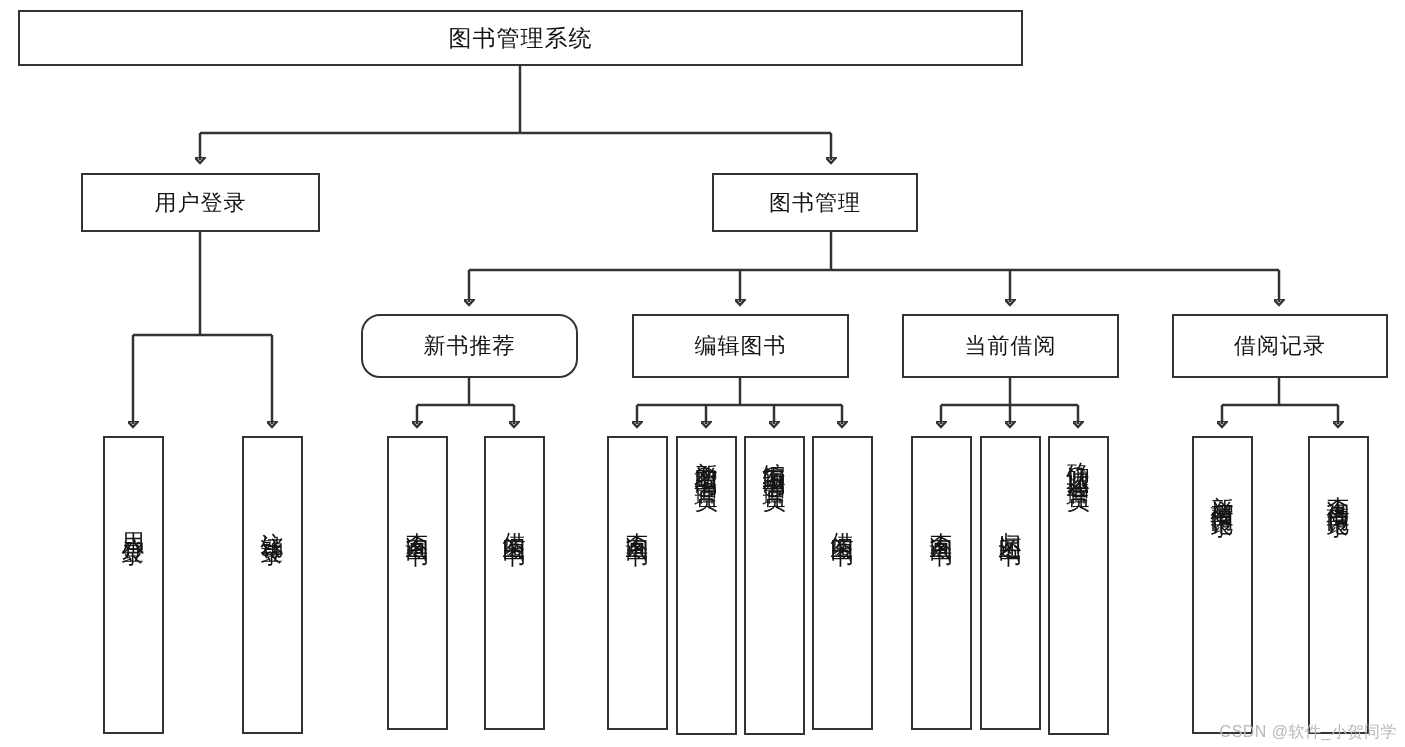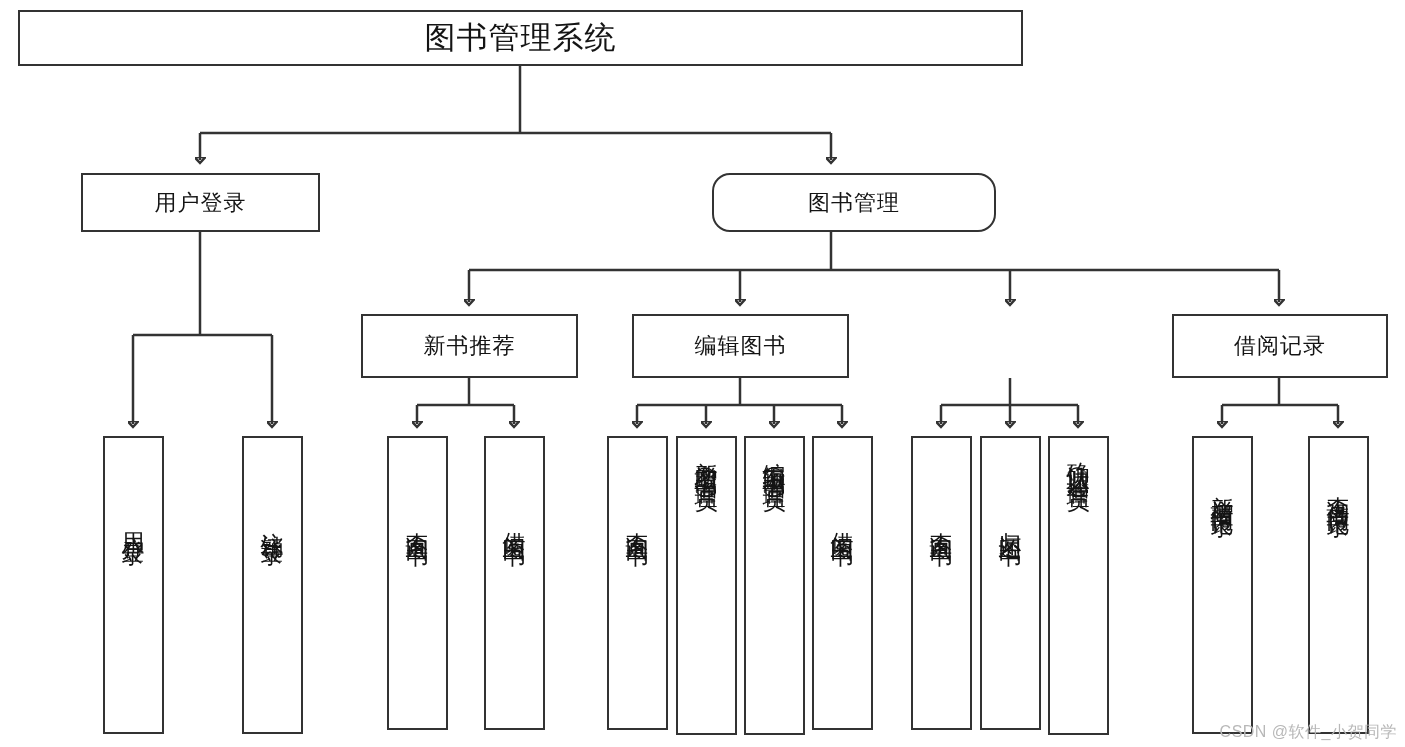--- a/index.html
+++ b/index.html
@@ -25,21 +25,21 @@
     z-index:3;
   }
   .node .label{
     font-size:22px;
     line-height:1.25;
     letter-spacing:1px;
     white-space:nowrap;
     color:#141414;
   }
   
-  .node.root .label{font-size:31px;}
+  .node.root .label{font-size:23px;}
   .node.branch .label{font-size:22px;}
 
   
   .node.leaf{
     align-items:flex-start;
     justify-content:center;
     padding-top:6px;
   }
   .node.leaf .label{
     writing-mode:vertical-rl;
@@ -119,29 +119,32 @@
     <line x1="1338" y1="405" x2="1338" y2="424" marker-end="url(#arrow)"></line>
   </svg>
 
   <div class="node root" style="left:18px;top:10px;width:1005px;height:56px;">
     <span class="label">图书管理系统</span>
   </div>
 
   <div class="node branch" style="left:81px;top:173px;width:239px;height:59px;">
     <span class="label">用户登录</span>
   </div>
-  <div class="node branch" style="left:712px;top:173px;width:284px;height:59px;border-radius:18px;">
+  <div class="node branch" style="left:712px;top:173px;width:206px;height:59px;">
     <span class="label">图书管理</span>
   </div>
 
-  <div class="node branch" style="left:361px;top:314px;width:217px;height:64px;">
+  <div class="node branch" style="left:361px;top:314px;width:217px;height:64px;border-radius:19px;">
     <span class="label">新书推荐</span>
   </div>
   <div class="node branch" style="left:632px;top:314px;width:217px;height:64px;">
     <span class="label">编辑图书</span>
+  </div>
+  <div class="node branch" style="left:902px;top:314px;width:217px;height:64px;">
+    <span class="label">当前借阅</span>
   </div>
   <div class="node branch" style="left:1172px;top:314px;width:216px;height:64px;">
     <span class="label">借阅记录</span>
   </div>
 
   <div class="node leaf" style="left:103px;top:436px;width:61px;height:298px;padding-top:76px;">
     <span class="label">用户登录</span>
   </div>
   <div class="node leaf" style="left:242px;top:436px;width:61px;height:298px;padding-top:76px;">
     <span class="label">注销登录</span>

